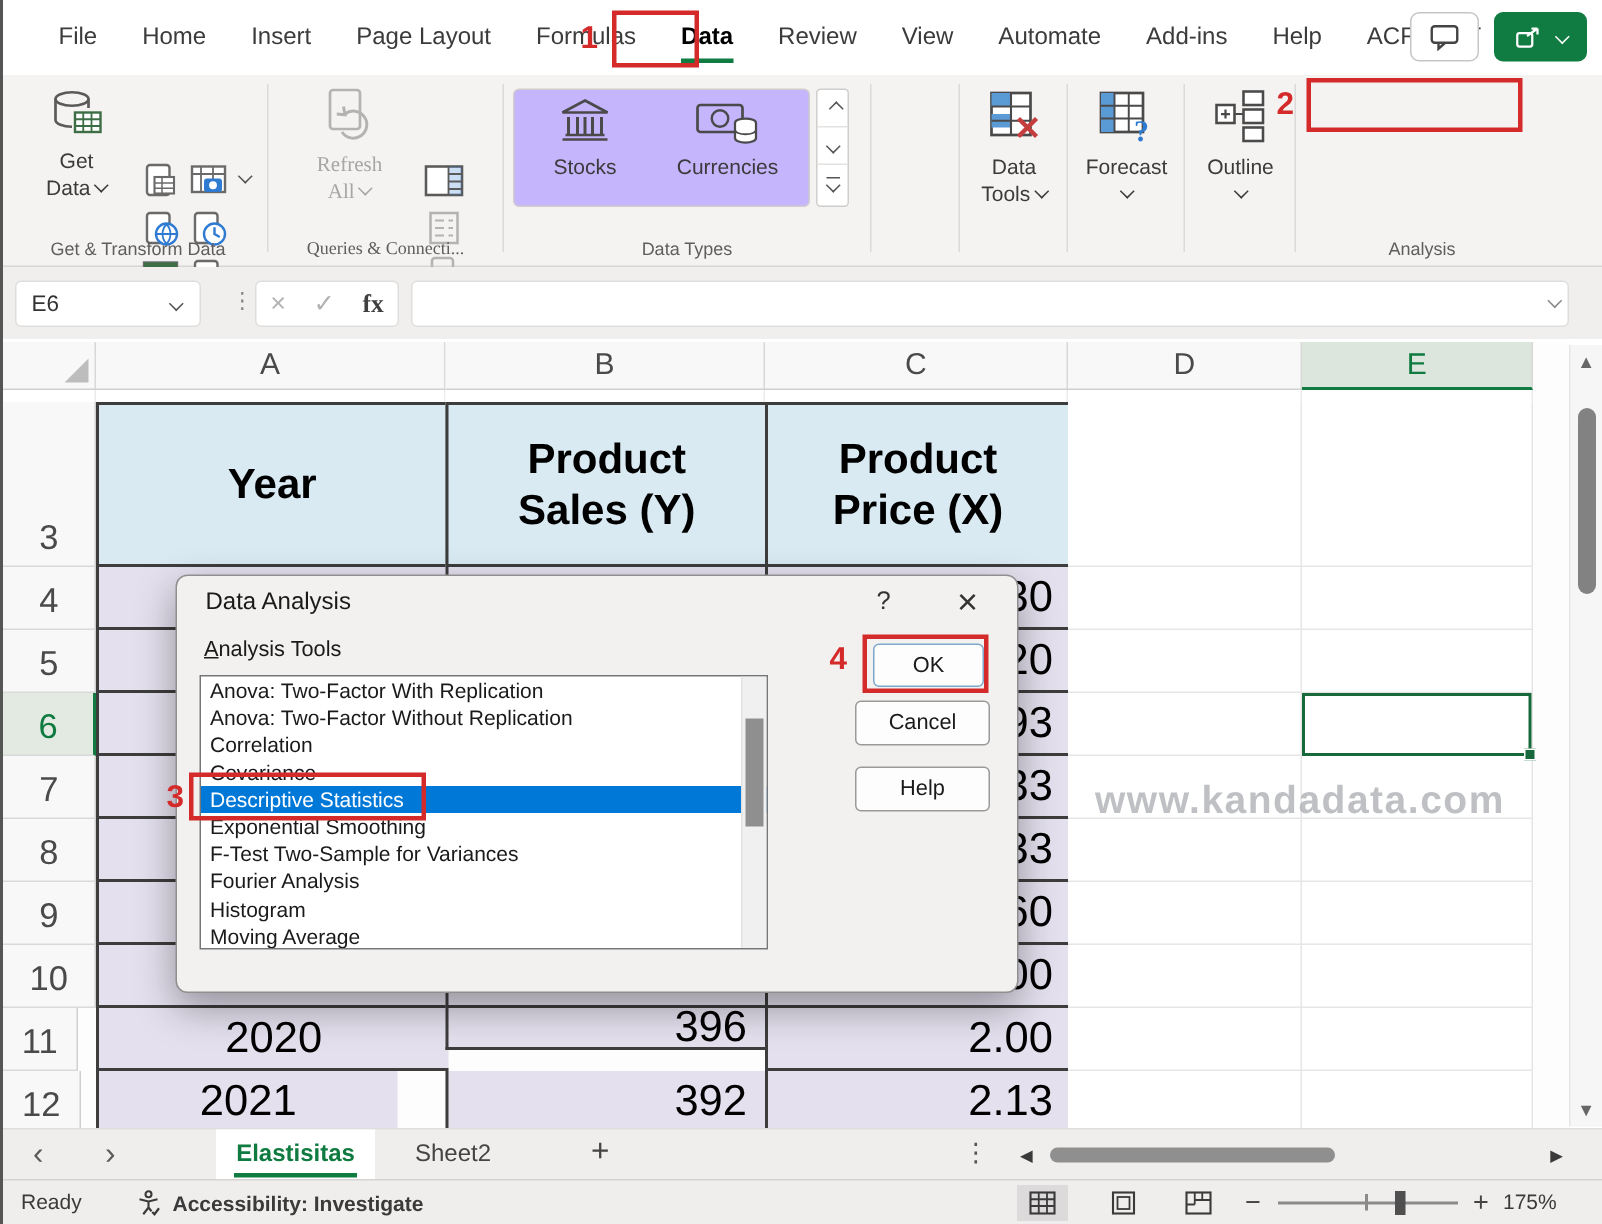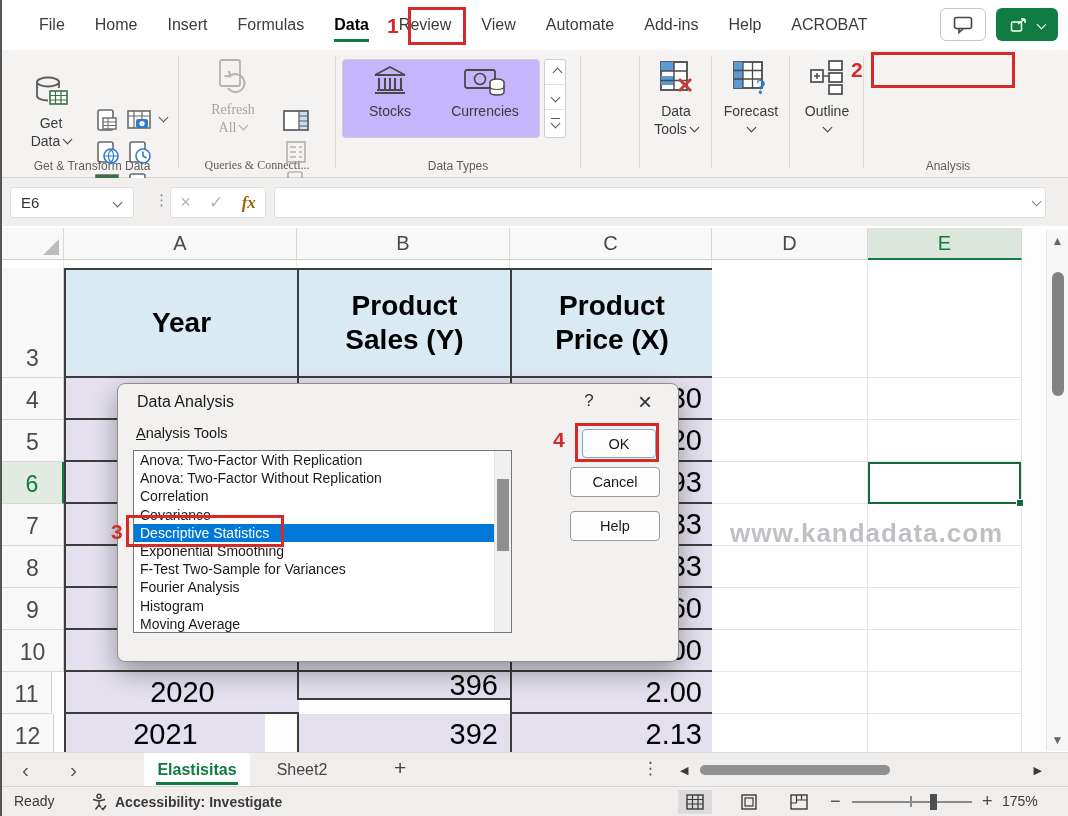--- a/index.html
+++ b/index.html
@@ -49,21 +49,21 @@
   #name-box{ position:absolute; left:8px; top:9px; width:124px; height:31px; background:#fff;
              border:1px solid #e0dedc; border-radius:4px; font-size:15px; color:#333;
              display:flex; align-items:center; padding-left:10px; }
   #name-box .chev{ position:absolute; right:12px; color:#555;}
   #fb-dots{ position:absolute; left:152px; top:13px; color:#8a8886; font-size:15px; letter-spacing:0;}
   #fb-icons{ position:absolute; left:168px; top:9px; width:96px; height:31px; background:#fff;
              border:1px solid #e0dedc; border-radius:4px; display:flex; align-items:center;
              justify-content:space-around; }
   #fb-icons .x{ color:#b5b3b1; font-size:18px; }
   #fb-icons .check{ color:#b5b3b1; font-size:17px; }
-  #fb-icons .fx{ color:#a16207; font-size:17px; font-style:italic; font-family:"Liberation Serif",serif; font-weight:bold;}
+  #fb-icons .fx{ color:#404040; font-size:17px; font-family:"Liberation Serif",serif; font-weight:bold;}
   #formula-input{ position:absolute; left:272px; top:9px; width:772px; height:31px; background:#fff;
                   border:1px solid #e0dedc; border-radius:4px; font-size:15px; color:#222;
                   display:flex; align-items:center; padding-left:8px;}
   #fb-expand{ position:absolute; right:28px; top:16px; color:#8a8886;}
 
   
   #sheet{ position:absolute; left:0; top:228px; width:1044px; height:524px; background:#fdfdfd; overflow:hidden;}
   .colhead{ position:absolute; top:0; height:32px; background:#f8f8f8; border-right:1px solid #d8d8d8;
             border-bottom:1px solid #cfcfcf; color:#4a4a4a; font-size:20px; display:flex;
             align-items:center; justify-content:center; }
@@ -153,20 +153,21 @@
 </head>
 <body>
 
 <div id="app">
 
   <div id="menubar">
     <div id="menubar-items" style="display:flex;">
         <span class="menu-item">File</span>
         <span class="menu-item">Home</span>
         <span class="menu-item">Insert</span>
+        <span class="menu-item">Page Layout</span>
         <span class="menu-item">Formulas</span>
         <span class="menu-item active">Data<span class="tab-underline"></span></span>
         <span class="menu-item">Review</span>
         <span class="menu-item">View</span>
         <span class="menu-item">Automate</span>
         <span class="menu-item">Add-ins</span>
         <span class="menu-item">Help</span>
         <span class="menu-item">ACROBAT</span>
       </div>
     <div id="menubar-right">
@@ -189,21 +190,21 @@
   <div id="ribbon">
     <div class="rib-sep" style="left:176px"></div>
     <div class="rib-sep" style="left:333px"></div>
     <div class="rib-sep" style="left:578px"></div>
     <div class="rib-sep" style="left:637px"></div>
     <div class="rib-sep" style="left:709px"></div>
     <div class="rib-sep" style="left:787px"></div>
     <div class="rib-sep" style="left:861px"></div>
 
     <div class="rib-group" style="left:4px; width:172px;">
-      <div class="bigbtn" style="left:12px; top:24px; width:66px;text-align:center;">
+      <div class="bigbtn" style="left:12px; top:8px; width:66px;text-align:center;">
         <svg width="36" height="36" viewBox="0 0 36 36">
           <ellipse cx="15" cy="8" rx="11" ry="4.5" fill="none" stroke="#5a5a5a" stroke-width="1.8"></ellipse>
           <path d="M4 8 V22 C4 24.5 9 26.5 15 26.5" fill="none" stroke="#5a5a5a" stroke-width="1.8"></path>
           <path d="M26 8 V14" fill="none" stroke="#5a5a5a" stroke-width="1.8"></path>
           <rect x="17" y="17" width="17" height="13" fill="#fff" stroke="#3d6e46" stroke-width="1.6"></rect>
           <path d="M17 21.5 H34 M17 26 H34 M22.5 17 V30 M28 17 V30" stroke="#3d6e46" stroke-width="1.2"></path>
         </svg>
         <span class="lbl">Get</span>
         <span class="lbl"><span>Data</span><span class="chev"></span></span>
       </div>

